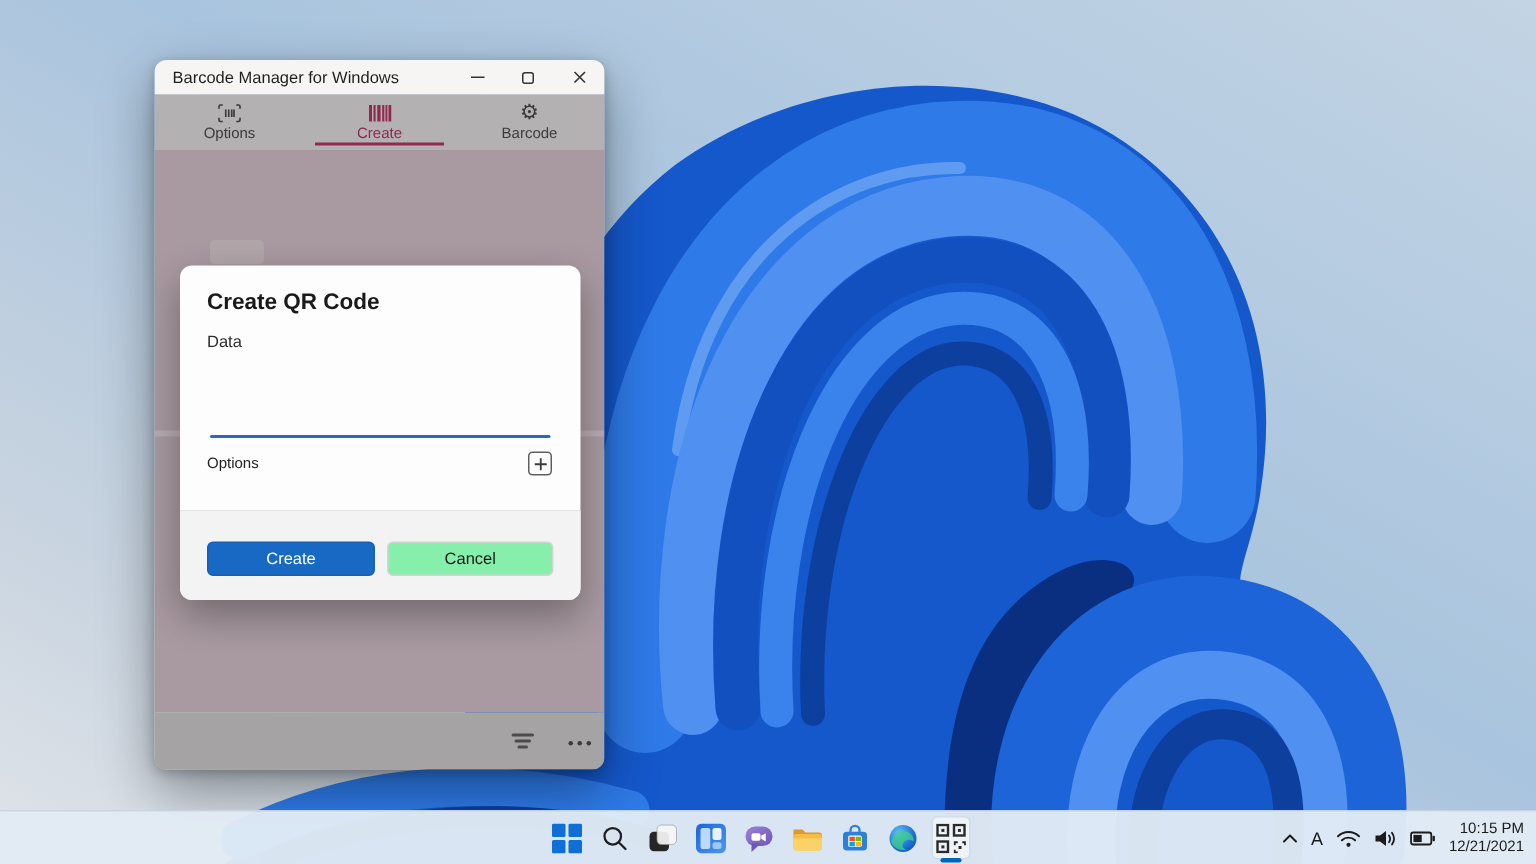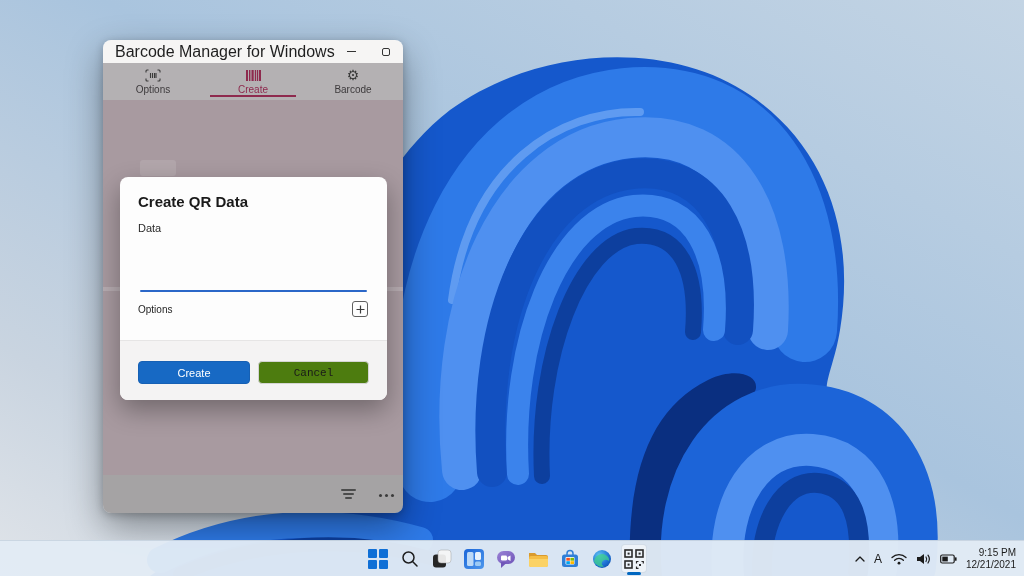--- a/index.html
+++ b/index.html
@@ -5,21 +5,21 @@
   * { margin:0; padding:0; box-sizing:border-box; }
   body { font-family:"Liberation Sans", sans-serif; }
   .desktop { position:relative; width:1024px; height:576px; overflow:hidden; background:#aac6e0; }
   .wallpaper { position:absolute; inset:0; }
 
   
   .app-window { position:absolute; left:103px; top:40px; width:300px; height:473px;
     border-radius:8px; overflow:hidden; display:flex; flex-direction:column;
     box-shadow:0 14px 36px rgba(0,0,0,.38), 0 2px 8px rgba(0,0,0,.22); }
   .titlebar { height:23px; background:#f6f5f4; display:flex; align-items:center; padding-left:12px; flex:0 0 auto; }
-  .window-title { font-size:16px; color:#1f1f1f; flex:1; white-space:nowrap; }
+  .window-title { font-size:11px; color:#1f1f1f; flex:1; white-space:nowrap; }
   .win-controls { display:flex; height:100%; }
   .win-btn { width:34px; height:100%; display:flex; align-items:center; justify-content:center; }
   .glyph-min { width:9px; height:1px; background:#333; }
   .glyph-max { width:8px; height:8px; border:1px solid #333; border-radius:2px; }
 
   .tabbar { height:37px; background:#b4b1b3; display:flex; position:relative; flex:0 0 auto; }
   .tab { flex:1; display:flex; flex-direction:column; align-items:center; justify-content:center; gap:2px; color:#3d3a3c; }
   .tab-label { font-size:10px; }
   .tab.selected { color:#8e2a4e; }
   .tab-underline { position:absolute; bottom:3px; left:107px; width:86px; height:2px; background:#8e2a4e; }
@@ -39,21 +39,21 @@
   .caret { display:inline-block; width:1px; height:11px; background:#222; margin-left:1px; vertical-align:-2px; }
   .input-underline { position:absolute; left:20px; top:113px; width:227px; height:2px; background:#2b67c8; border-radius:1px; }
   .options-label { position:absolute; left:18px; top:127px; font-size:10px; color:#1f1f1f; }
   .options-add { position:absolute; right:19px; top:124px; width:16px; height:16px; border:1px solid #5f5f5f;
     border-radius:3px; background:#fdfdfd; display:flex; align-items:center; justify-content:center; }
   .dialog-footer { position:absolute; left:0; right:0; bottom:0; height:60px; background:#f4f3f3;
     border-top:1px solid #e6e5e5; border-radius:0 0 8px 8px; }
   .btn { position:absolute; top:20px; height:23px; font-size:11px; border-radius:4px;
     display:flex; align-items:center; justify-content:center; }
   .btn-create { left:18px; width:112px; background:#1769c4; border:1px solid #1660b4; color:#fff; }
-  .btn-cancel { left:138px; width:111px; background:#4d7c0f; border:1px solid #d4d4d4; color:#1a1a1a;font-family:Liberation Mono, monospace; }
+  .btn-cancel { left:138px; width:111px; background:#86efac; border:1px solid #d4d4d4; color:#1a1a1a; }
 
   .app-bottombar { height:38px; background:#a5a3a4; position:relative; flex:0 0 auto; }
   .lines-icon { position:absolute; right:47px; top:14px; display:flex; flex-direction:column; align-items:center; gap:2px; }
   .lines-icon i { display:block; height:2px; background:#4c4c4c; border-radius:1px; }
   .more-icon { position:absolute; right:9px; top:19px; display:flex; gap:3px; }
   .more-icon i { width:3px; height:3px; border-radius:50%; background:#3b3b3b; }
 
   
   .taskbar { position:absolute; left:0; right:0; bottom:0; height:36px;
     background:rgba(226,235,245,.96); border-top:1px solid rgba(130,150,170,.25); }
@@ -152,21 +152,21 @@
         <span class="tab-label">Barcode</span>
       </div>
       <div class="tab-underline"></div>
     </div>
 
     <div class="app-content">
       <div class="smudge"></div>
       <div class="seam"></div>
 
       <div class="dialog">
-        <div class="dialog-title">Create QR Data</div>
+        <div class="dialog-title">Create QR Code</div>
         <div class="data-label">Data</div>
         <div class="input-underline"></div>
         <div class="options-label">Options</div>
         <div class="options-add">
           <svg width="9" height="9">
               <path d="M4.5,0.5 V8.5 M0.5,4.5 H8.5" stroke="#3c3c3c" stroke-width="1.2"></path>
             </svg>
         </div>
         <div class="dialog-footer">
           <div class="btn btn-create">Create</div>
@@ -323,18 +323,18 @@
           <path d="M10,4 A4,4 0 0 1 10,8.5"></path>
             <path d="M12,2.2 A6.8,6.8 0 0 1 12,10"></path>
         </g>
       </svg>
       <svg width="17" height="10">
         <rect x="0.7" y="1" width="13.5" height="8" rx="1.5" fill="none" stroke="#1b1b1b" stroke-width="1.2"></rect>
         <rect x="15" y="3.2" width="1.6" height="3.6" rx="0.6" fill="#1b1b1b"></rect>
         <rect x="2.3" y="2.6" width="5.5" height="4.8" fill="#1b1b1b"></rect>
       </svg>
       <div class="clock">
-        <div>9:15 PM</div>
+        <div>10:15 PM</div>
         <div>12/21/2021</div>
       </div>
     </div>
   </div>
 </div>
 
 </body></html>

